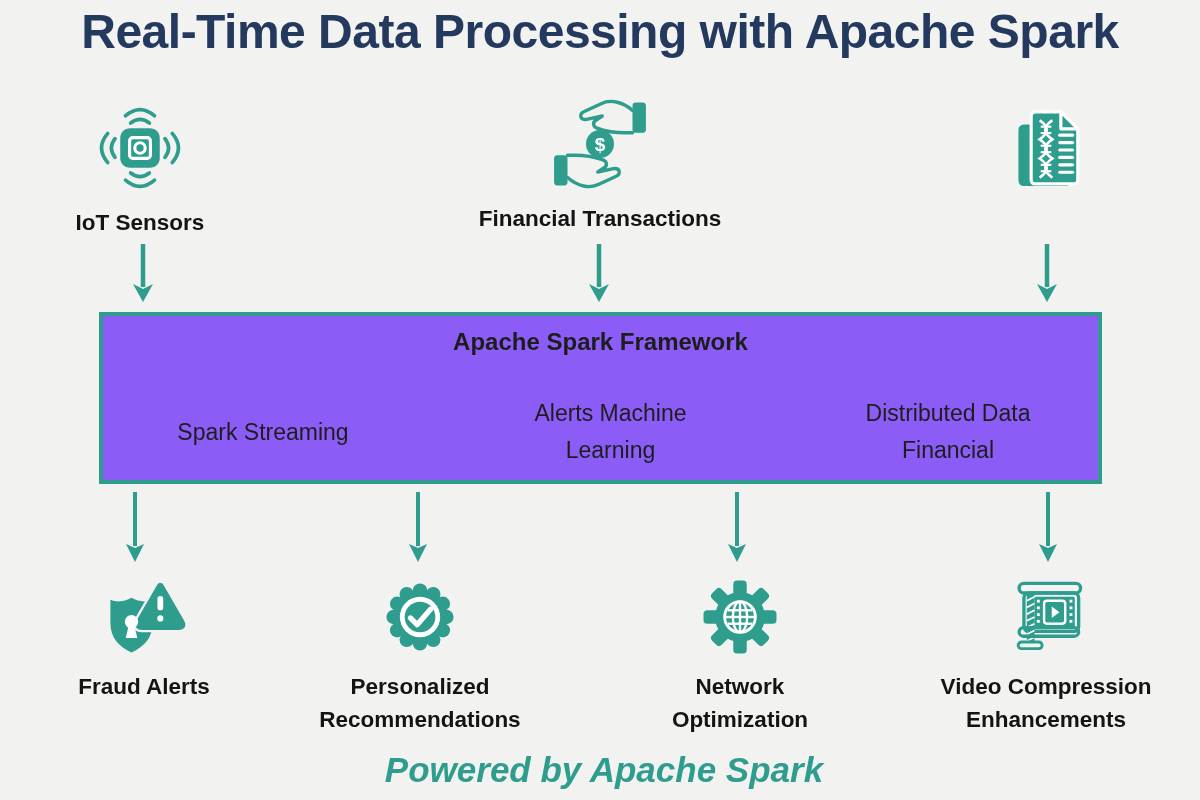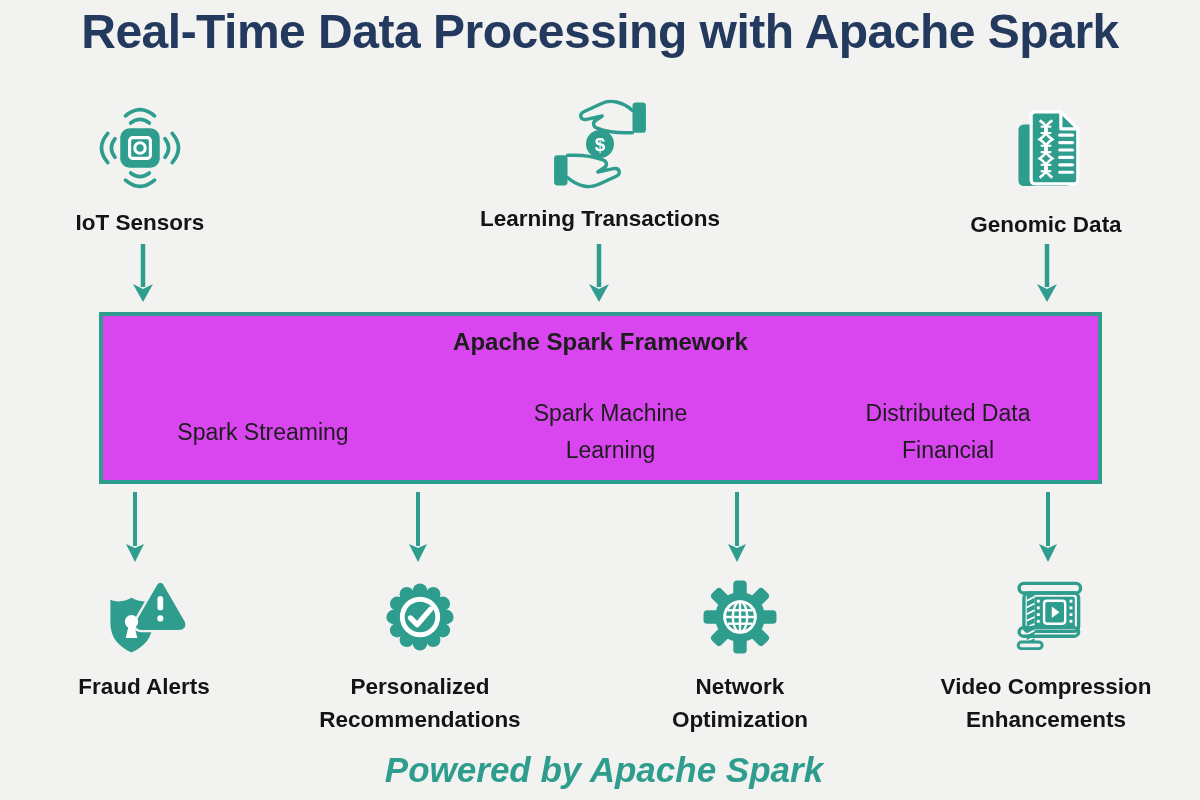--- a/index.html
+++ b/index.html
@@ -28,21 +28,21 @@
   .src .icon-wrap{height:108px;}
   .out .icon-wrap{height:98px;}
   .label{
     text-align:center;color:var(--ink);
     font-size:22.5px;font-weight:700;line-height:33px;
     margin-top:4px;
   }
   .arrow{position:absolute;color:var(--teal);}
   .spark-box{
     position:absolute;left:99px;top:312px;width:1003px;height:172px;
-    background:#d946ef;border:4px solid var(--teal);
+    background:#8b5cf6;border:4px solid var(--teal);
   }
   .spark-box .box-title{
     position:absolute;top:12px;left:0;width:100%;
     text-align:center;font-size:24px;font-weight:600;color:#1d1d1d;
   }
   .components{
     position:absolute;top:70px;left:20px;right:20px;height:92px;
     display:flex;justify-content:space-between;align-items:center;
   }
   .component{
@@ -90,21 +90,21 @@
       <svg width="112" height="112" viewBox="0 0 100 100">
         <g id="fin-hand">
           <rect x="79" y="13" width="12" height="27" rx="3" fill="currentColor"></rect>
           <path d="M79 20 C70 12 59 10 51 14 L36 21 C31 23 32 29 38 28 L52 25 L46 29 C43 31 44 35 48 36 C56 39 66 40 73 40 L79 40" fill="none" stroke="currentColor" stroke-width="3" stroke-linejoin="round" stroke-linecap="round"></path>
         </g>
         <use href="#fin-hand" transform="rotate(180 50 50)"></use>
         <circle cx="50" cy="50" r="12.5" fill="currentColor"></circle>
         <text x="50" y="56" text-anchor="middle" font-size="17" font-weight="bold" fill="#fff" font-family="Liberation Sans, sans-serif">$</text>
       </svg>
     </div>
-    <div class="label">Learning Transactions</div>
+    <div class="label">Financial Transactions</div>
   </div>
 
   <div class="col src" style="left:916px;top:96px;width:260px;">
     <div class="icon-wrap">
       <svg width="106" height="106" viewBox="0 0 100 100">
         <rect x="24" y="26" width="50" height="58" rx="5" fill="currentColor"></rect>
         <path d="M40 14 Q36 14 36 18 L36 78 Q36 82 40 82 L76 82 Q80 82 80 78 L80 30 L64 14 Z" fill="currentColor" stroke="#fff" stroke-width="3" stroke-linejoin="round"></path>
         <path d="M64 14 L64 30 L80 30 Z" fill="currentColor" stroke="#fff" stroke-width="3" stroke-linejoin="round"></path>
         <g fill="none" stroke="#fff" stroke-width="2.5">
           <path d="M44 22 C53 28 53 34 44 40 C53 46 53 52 44 58 C53 64 53 70 44 76"></path>
@@ -121,41 +121,40 @@
         <g stroke="#fff" stroke-width="3" stroke-linecap="round">
           <line x1="63" y1="36" x2="75" y2="36"></line>
           <line x1="63" y1="43" x2="75" y2="43"></line>
           <line x1="63" y1="50" x2="75" y2="50"></line>
           <line x1="63" y1="57" x2="75" y2="57"></line>
           <line x1="63" y1="64" x2="75" y2="64"></line>
           <line x1="63" y1="71" x2="75" y2="71"></line>
         </g>
       </svg>
     </div>
-    <div class="label">Genomic Data</div>
   </div>
 
   <svg class="arrow" style="left:131px;top:244px;" width="24" height="60" viewBox="0 0 24 60">
     <line x1="12" y1="0" x2="12" y2="43" stroke="currentColor" stroke-width="4.5"></line>
     <polygon points="2,40 12,45 22,40 12,58" fill="currentColor"></polygon>
   </svg>
   <svg class="arrow" style="left:587px;top:244px;" width="24" height="60" viewBox="0 0 24 60">
     <line x1="12" y1="0" x2="12" y2="43" stroke="currentColor" stroke-width="4.5"></line>
     <polygon points="2,40 12,45 22,40 12,58" fill="currentColor"></polygon>
   </svg>
   <svg class="arrow" style="left:1035px;top:244px;" width="24" height="60" viewBox="0 0 24 60">
     <line x1="12" y1="0" x2="12" y2="43" stroke="currentColor" stroke-width="4.5"></line>
     <polygon points="2,40 12,45 22,40 12,58" fill="currentColor"></polygon>
   </svg>
 
   <div class="spark-box">
     <div class="box-title">Apache Spark Framework</div>
     <div class="components">
       <div class="component comp-1">Spark Streaming</div>
-      <div class="component comp-2">Spark Machine Learning</div>
+      <div class="component comp-2">Alerts Machine Learning</div>
       <div class="component comp-3">Distributed Data Financial</div>
     </div>
   </div>
 
   <svg class="arrow" style="left:123px;top:492px;" width="24" height="72" viewBox="0 0 24 72">
     <line x1="12" y1="0" x2="12" y2="54" stroke="currentColor" stroke-width="4"></line>
     <polygon points="3,52 12,56 21,52 12,70" fill="currentColor"></polygon>
   </svg>
   <svg class="arrow" style="left:406px;top:492px;" width="24" height="72" viewBox="0 0 24 72">
     <line x1="12" y1="0" x2="12" y2="54" stroke="currentColor" stroke-width="4"></line>

